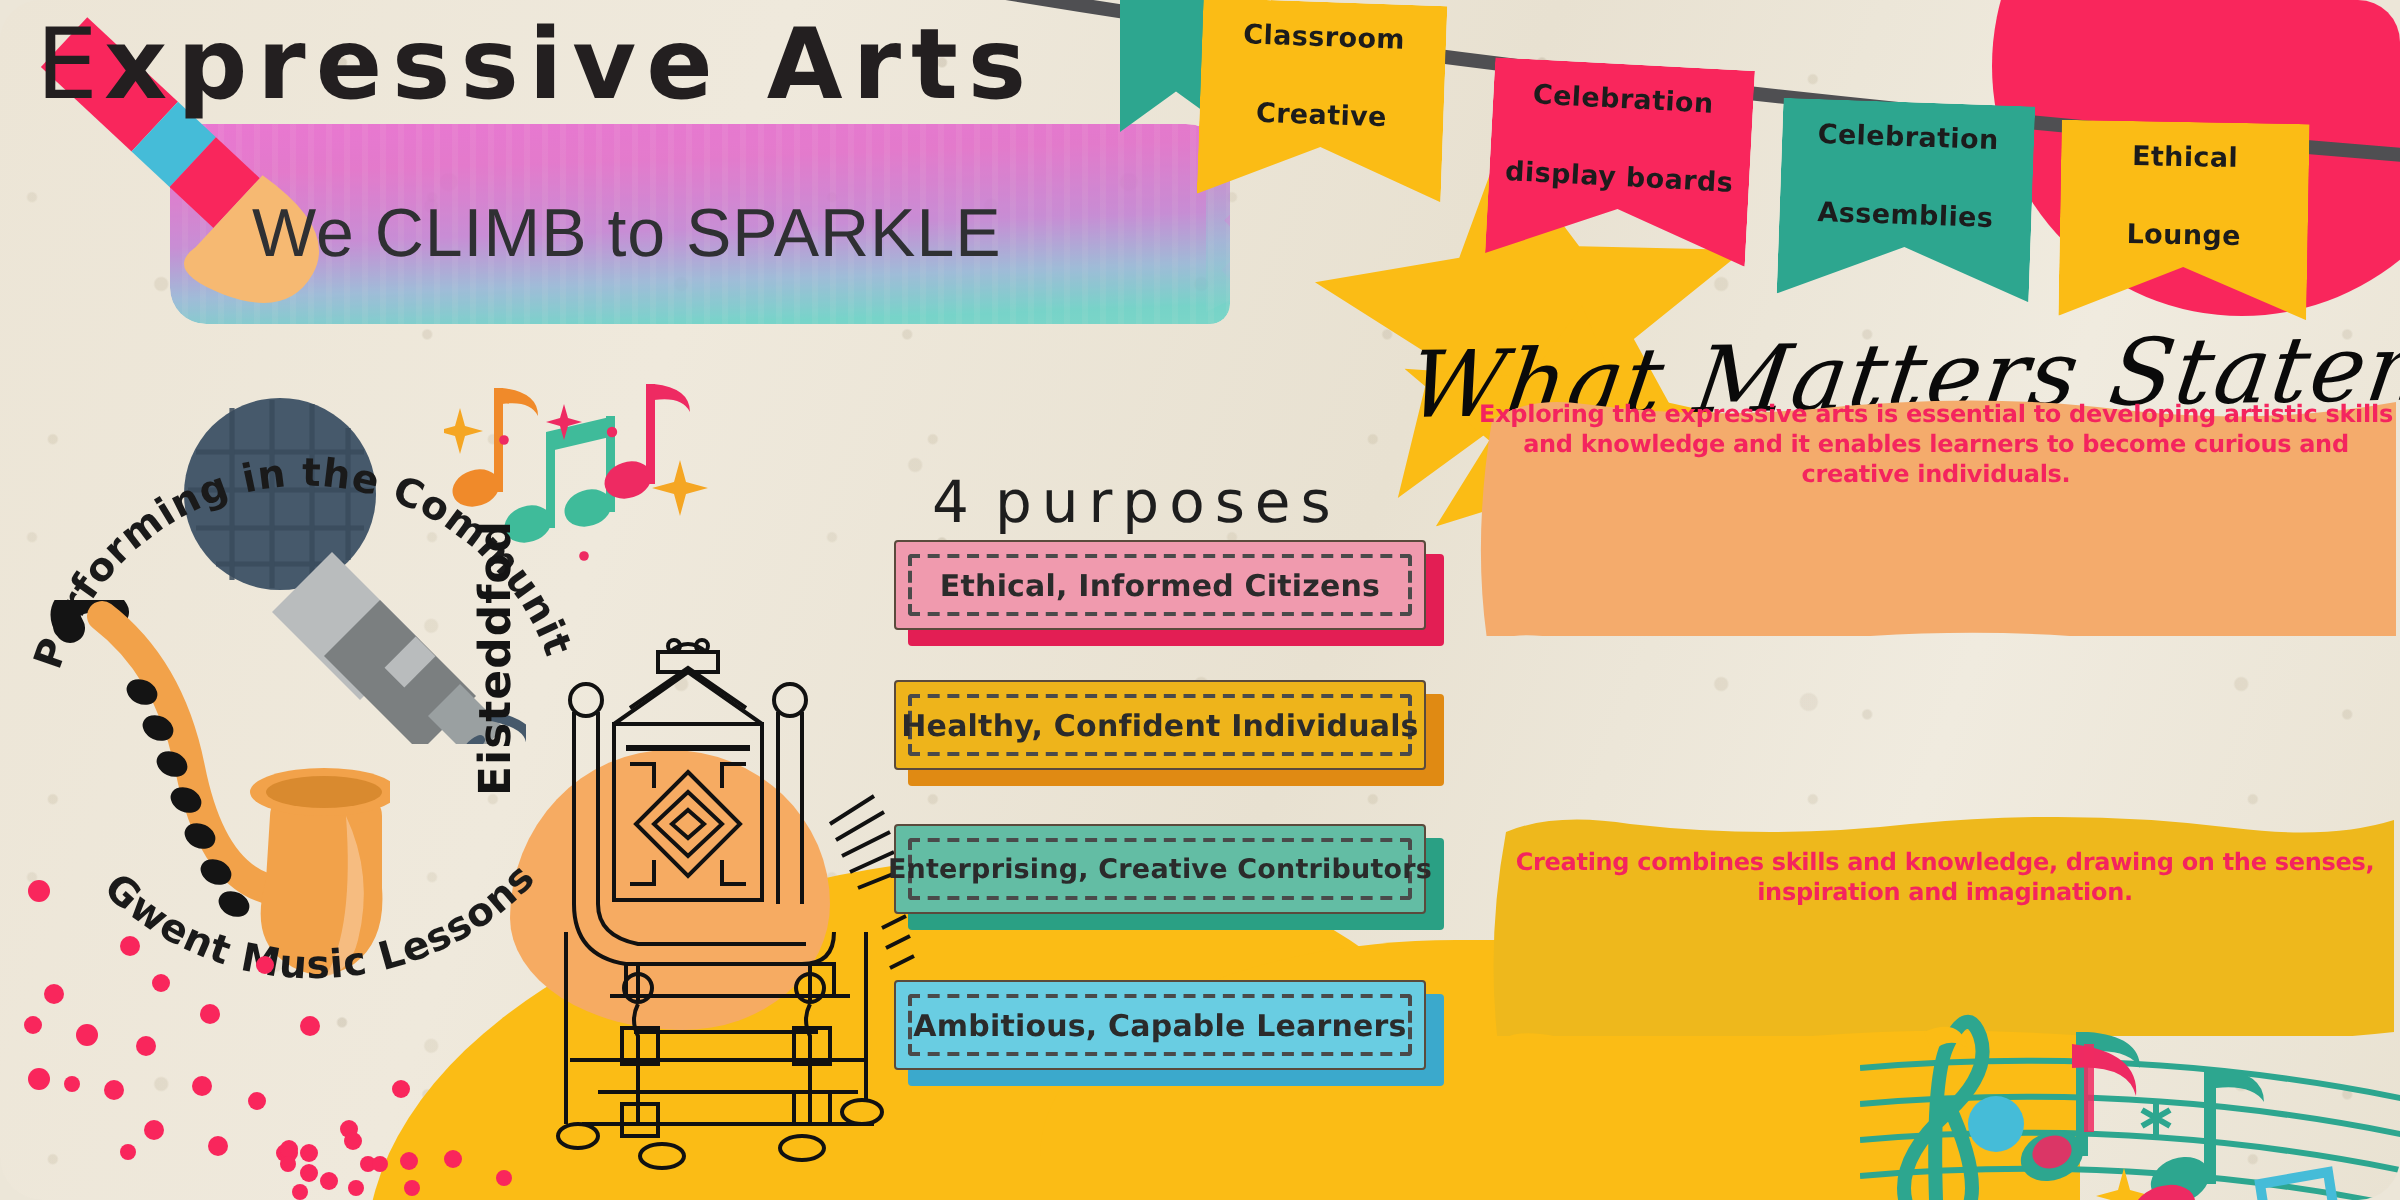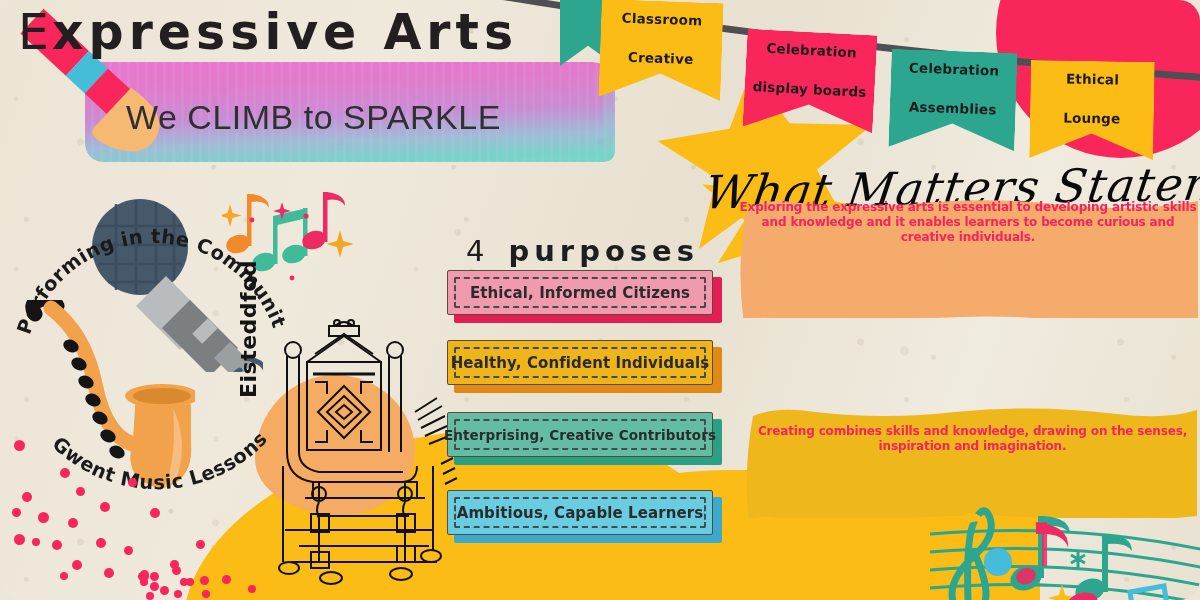--- a/index.html
+++ b/index.html
@@ -127,21 +127,21 @@
     letter-spacing:.5px;
   }
 
   
   .purposes-title{
     position:absolute;left:466px;top:234px;
     font-size:29px;color:#1e1e1e;white-space:nowrap;
     font-family:"DejaVu Sans", sans-serif;
   }
   .purposes-title .num{font-weight:400;}
-  .purposes-title .word{font-weight:700;letter-spacing:5px;margin-left:24px;}
+  .purposes-title .word{font-weight:400;letter-spacing:5px;margin-left:13px;}
   .pbox-wrap{position:absolute;left:447px;width:272px;height:52px;}
   .pbox-shadow{
     position:absolute;left:7px;top:7px;width:268px;height:46px;
     border-radius:2px;
   }
   .pbox{
     position:absolute;left:0;top:0;width:266px;height:45px;
     border:1.6px solid #5a4a3c;border-radius:2px;
     display:flex;align-items:center;justify-content:center;
     box-sizing:border-box;

